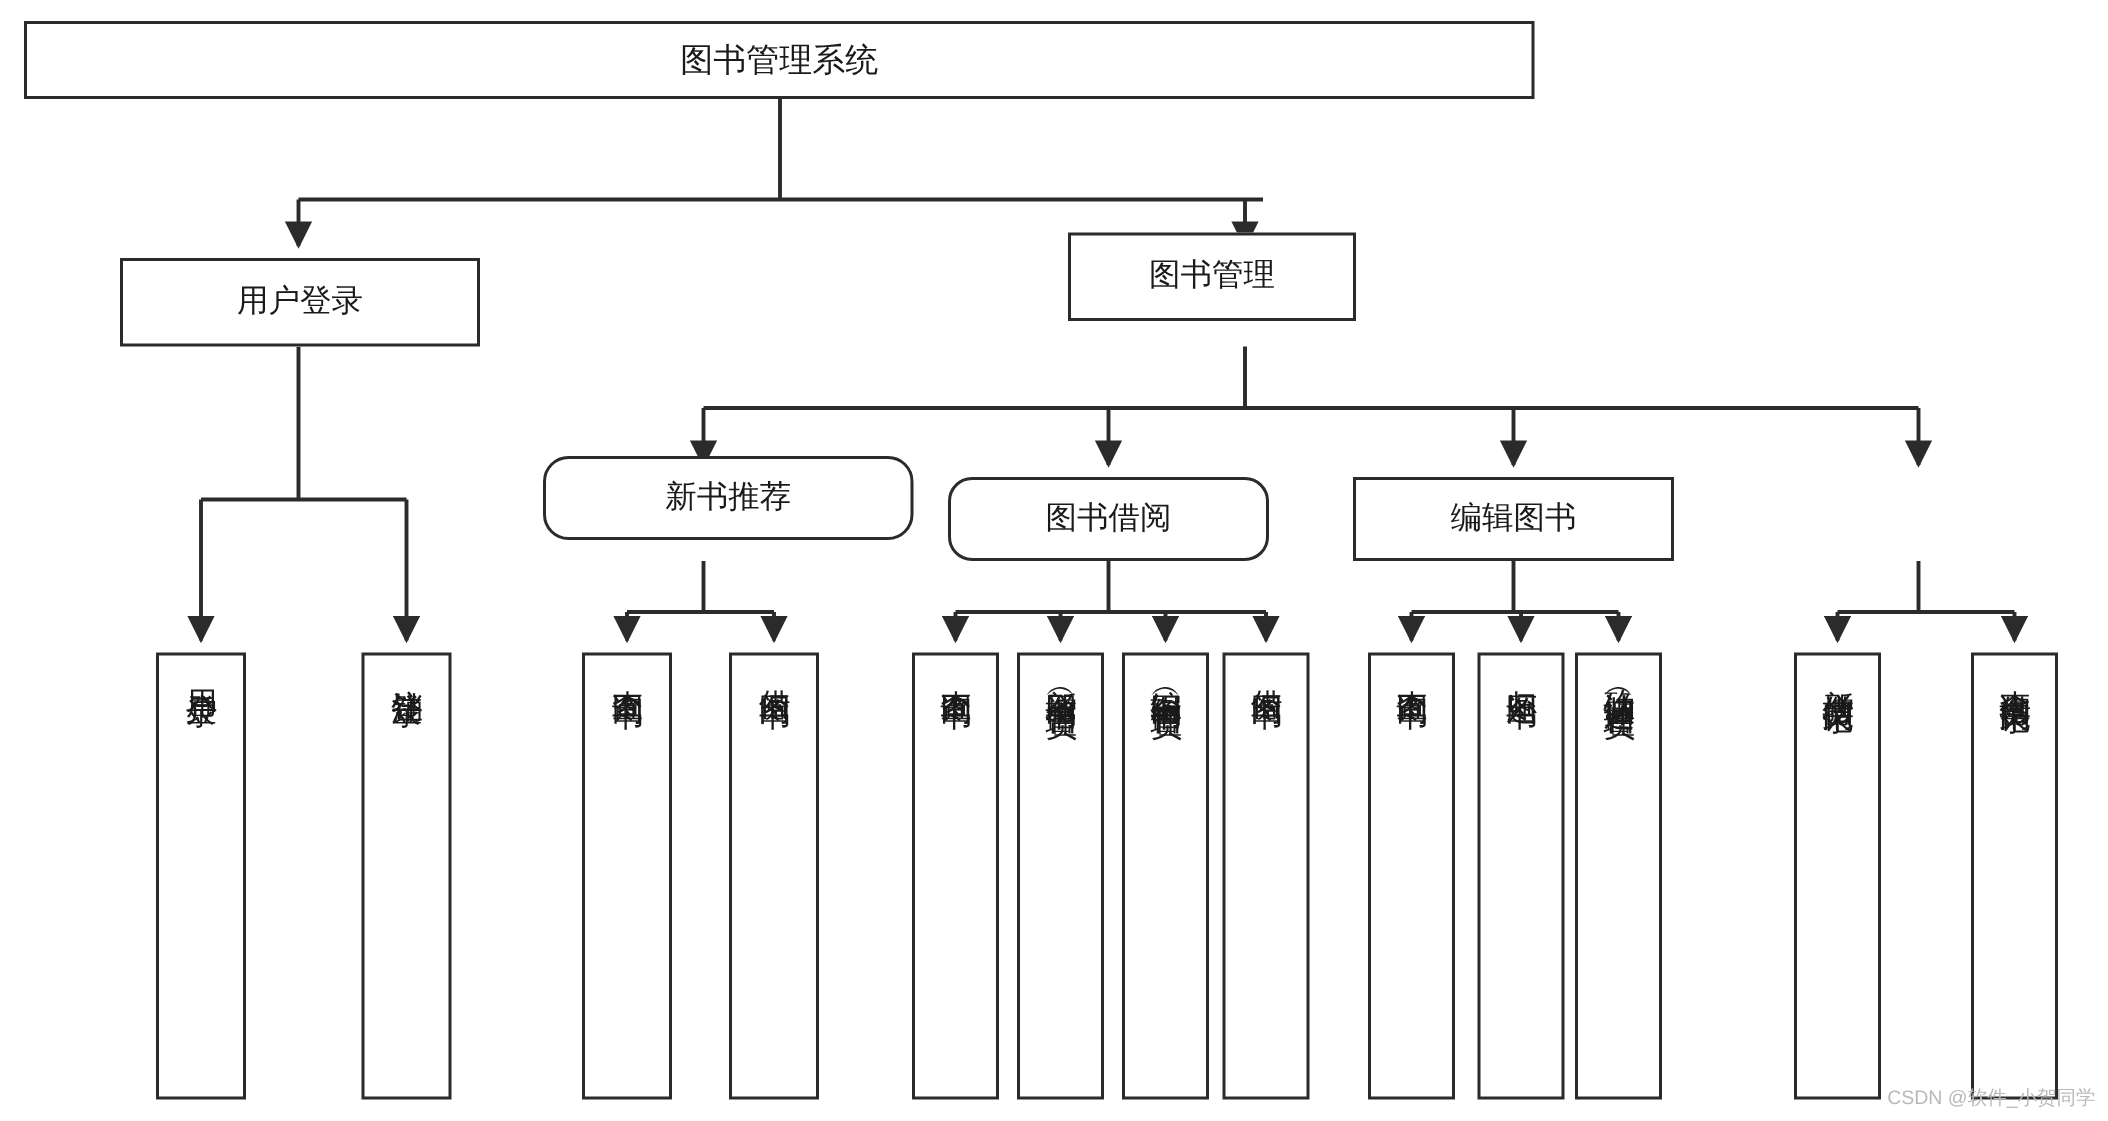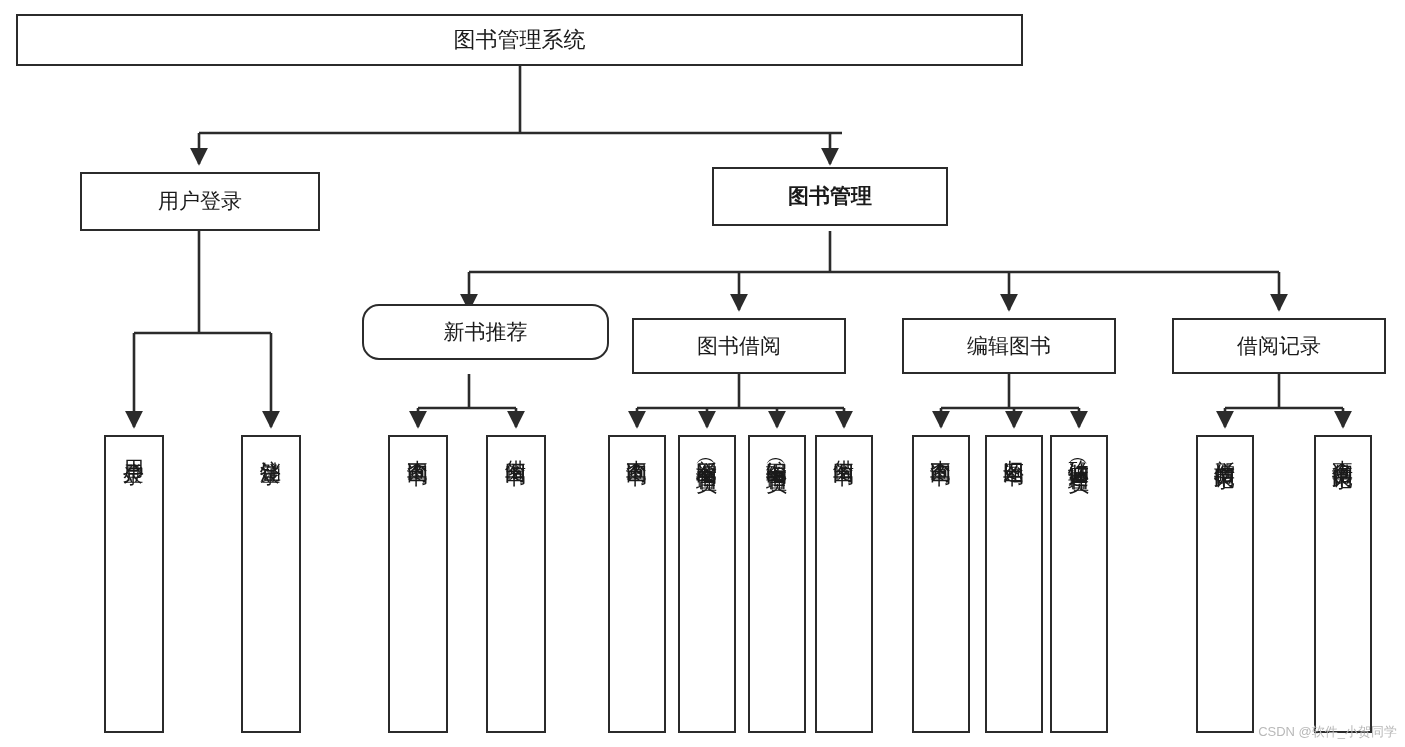--- a/index.html
+++ b/index.html
@@ -125,35 +125,32 @@
     </g>
   </svg>
 
   <div class="node h-node root" style="left:16px; top:14px; width:1007px; height:52px;">
     <span class="node-label">图书管理系统</span>
   </div>
 
   <div class="node h-node" style="left:80px; top:172px; width:240px; height:59px;">
     <span class="node-label">用户登录</span>
   </div>
-  <div class="node h-node" style="left:712px; top:167px; width:236px; height:59px;font-weight:bold;">
+  <div class="node h-node" style="left:712px; top:155px; width:192px; height:59px;">
     <span class="node-label">图书管理</span>
   </div>
 
   <div class="node h-node" style="left:362px; top:304px; width:247px; height:56px;border-radius:17px;">
     <span class="node-label">新书推荐</span>
   </div>
-  <div class="node h-node" style="left:632px; top:318px; width:214px; height:56px;">
+  <div class="node h-node" style="left:632px; top:318px; width:214px; height:56px;border-radius:16px;">
     <span class="node-label">图书借阅</span>
   </div>
   <div class="node h-node" style="left:902px; top:318px; width:214px; height:56px;">
     <span class="node-label">编辑图书</span>
-  </div>
-  <div class="node h-node" style="left:1172px; top:318px; width:214px; height:56px;">
-    <span class="node-label">借阅记录</span>
   </div>
 
   <div class="node v-node" style="left:104px; top:435px; width:60px; height:298px;">
     <span class="node-label">用户登录</span>
   </div>
   <div class="node v-node" style="left:241px; top:435px; width:60px; height:298px;">
     <span class="node-label">注销登录</span>
   </div>
   <div class="node v-node" style="left:388px; top:435px; width:60px; height:298px;">
     <span class="node-label">查询图书</span>

